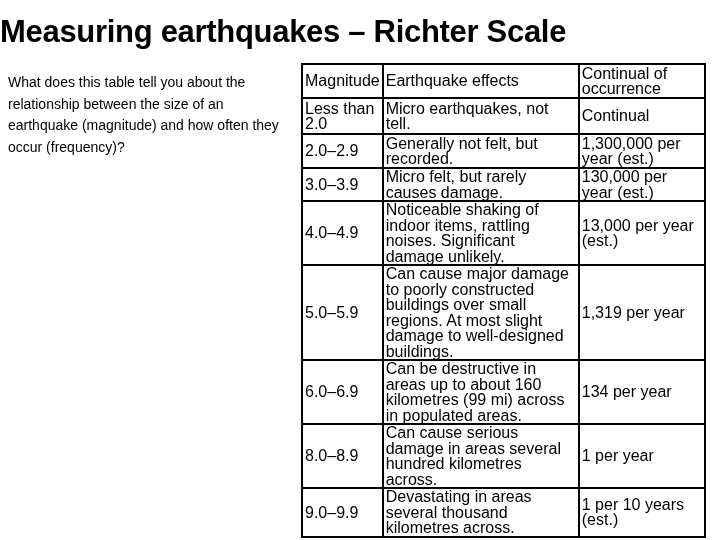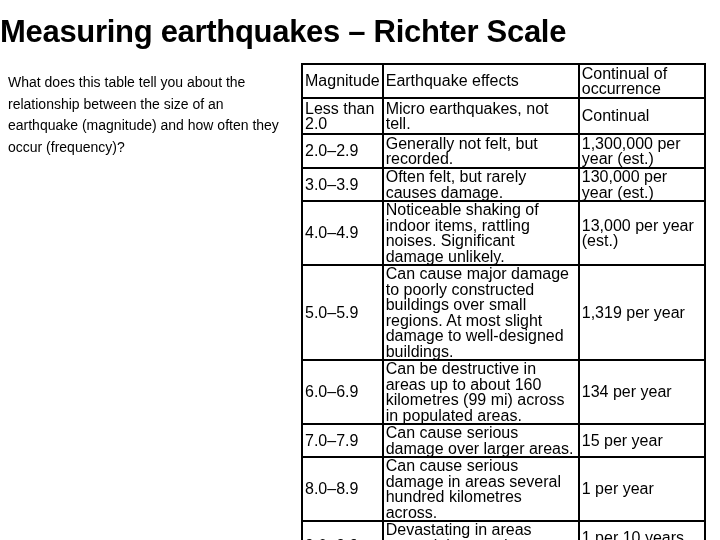--- a/index.html
+++ b/index.html
@@ -30,44 +30,39 @@
     <td class="c2">Micro earthquakes, not tell.</td>
     <td class="c3">Continual</td>
   </tr>
   <tr style="height:34px">
     <td class="c1">2.0–2.9</td>
     <td class="c2">Generally not felt, but recorded.</td>
     <td class="c3">1,300,000 per year (est.)</td>
   </tr>
   <tr style="height:16px">
     <td class="c1">3.0–3.9</td>
-    <td class="c2">Often felt, but rarely causes damage.</td>
+    <td class="c2">Micro felt, but rarely causes damage.</td>
     <td class="c3">130,000 per year (est.)</td>
   </tr>
   <tr style="height:49px">
     <td class="c1">4.0–4.9</td>
     <td class="c2">Noticeable shaking of indoor items, rattling noises. Significant damage unlikely.</td>
     <td class="c3">13,000 per year (est.)</td>
   </tr>
   <tr style="height:65px">
     <td class="c1">5.0–5.9</td>
     <td class="c2">Can cause major damage to poorly constructed buildings over small regions. At most slight damage to well-designed buildings.</td>
     <td class="c3">1,319 per year</td>
   </tr>
   <tr style="height:48px">
     <td class="c1">6.0–6.9</td>
     <td class="c2">Can be destructive in areas up to about 160 kilometres (99 mi) across in populated areas.</td>
     <td class="c3">134 per year</td>
   </tr>
   <tr style="height:33px">
-    <td class="c1">7.0–7.9</td>
-    <td class="c2">Can cause serious damage over larger areas.</td>
-    <td class="c3">15 per year</td>
-  </tr>
-  <tr style="height:33px">
     <td class="c1">8.0–8.9</td>
     <td class="c2">Can cause serious damage in areas several hundred kilometres across.</td>
     <td class="c3">1 per year</td>
   </tr>
   <tr style="height:44px">
     <td class="c1">9.0–9.9</td>
     <td class="c2">Devastating in areas several thousand kilometres across.</td>
     <td class="c3">1 per 10 years (est.)</td>
   </tr>
 </tbody>

